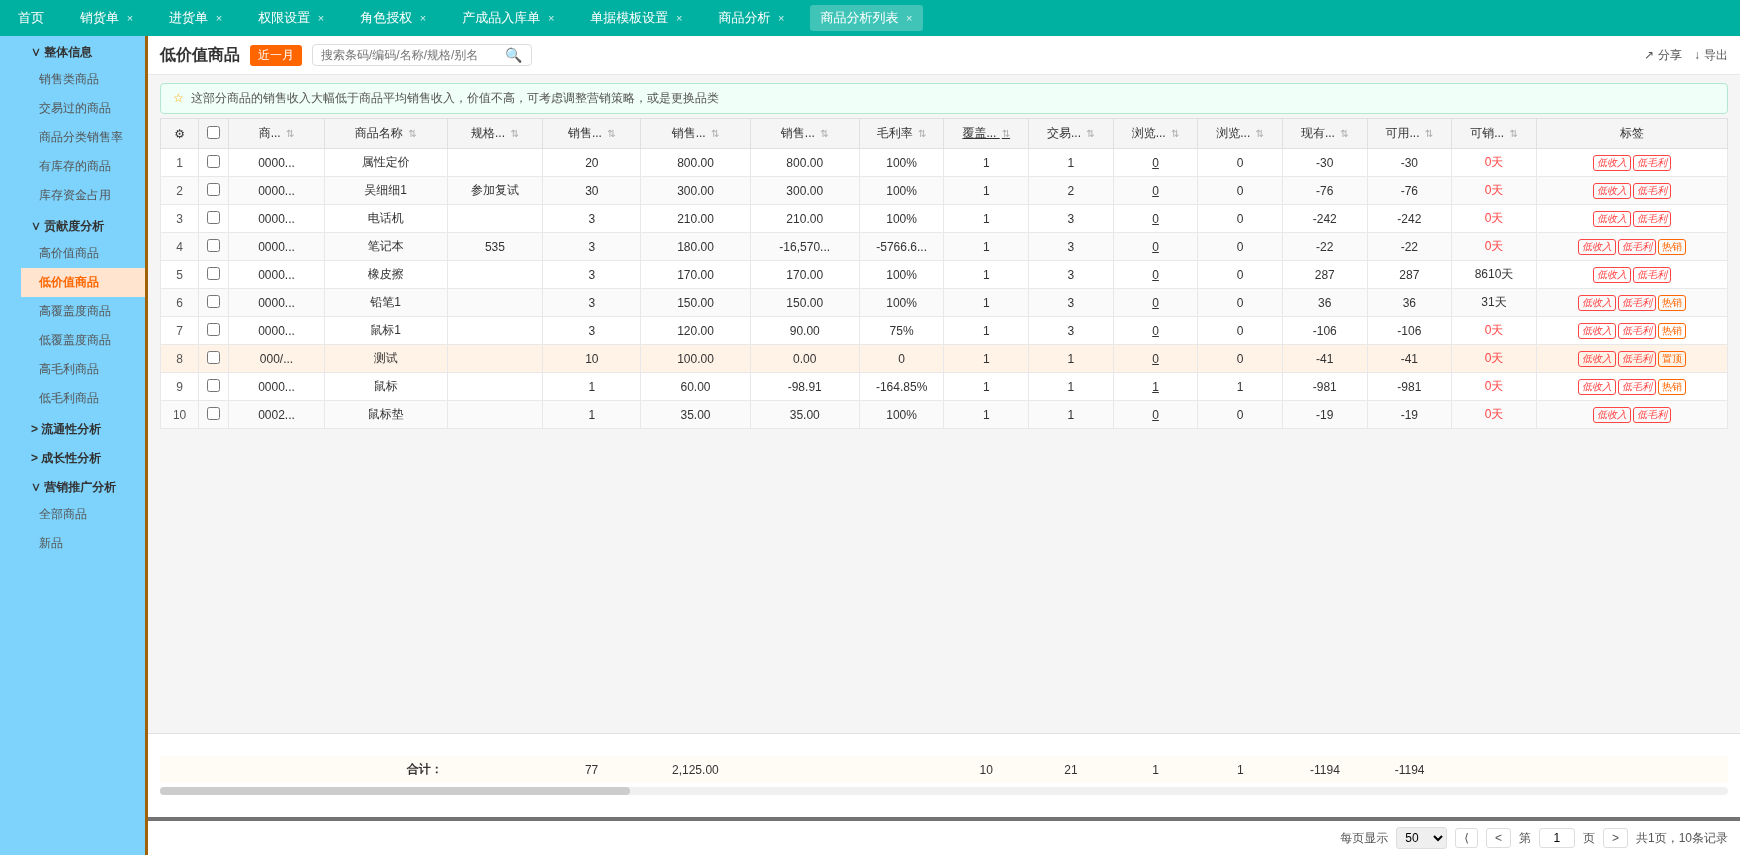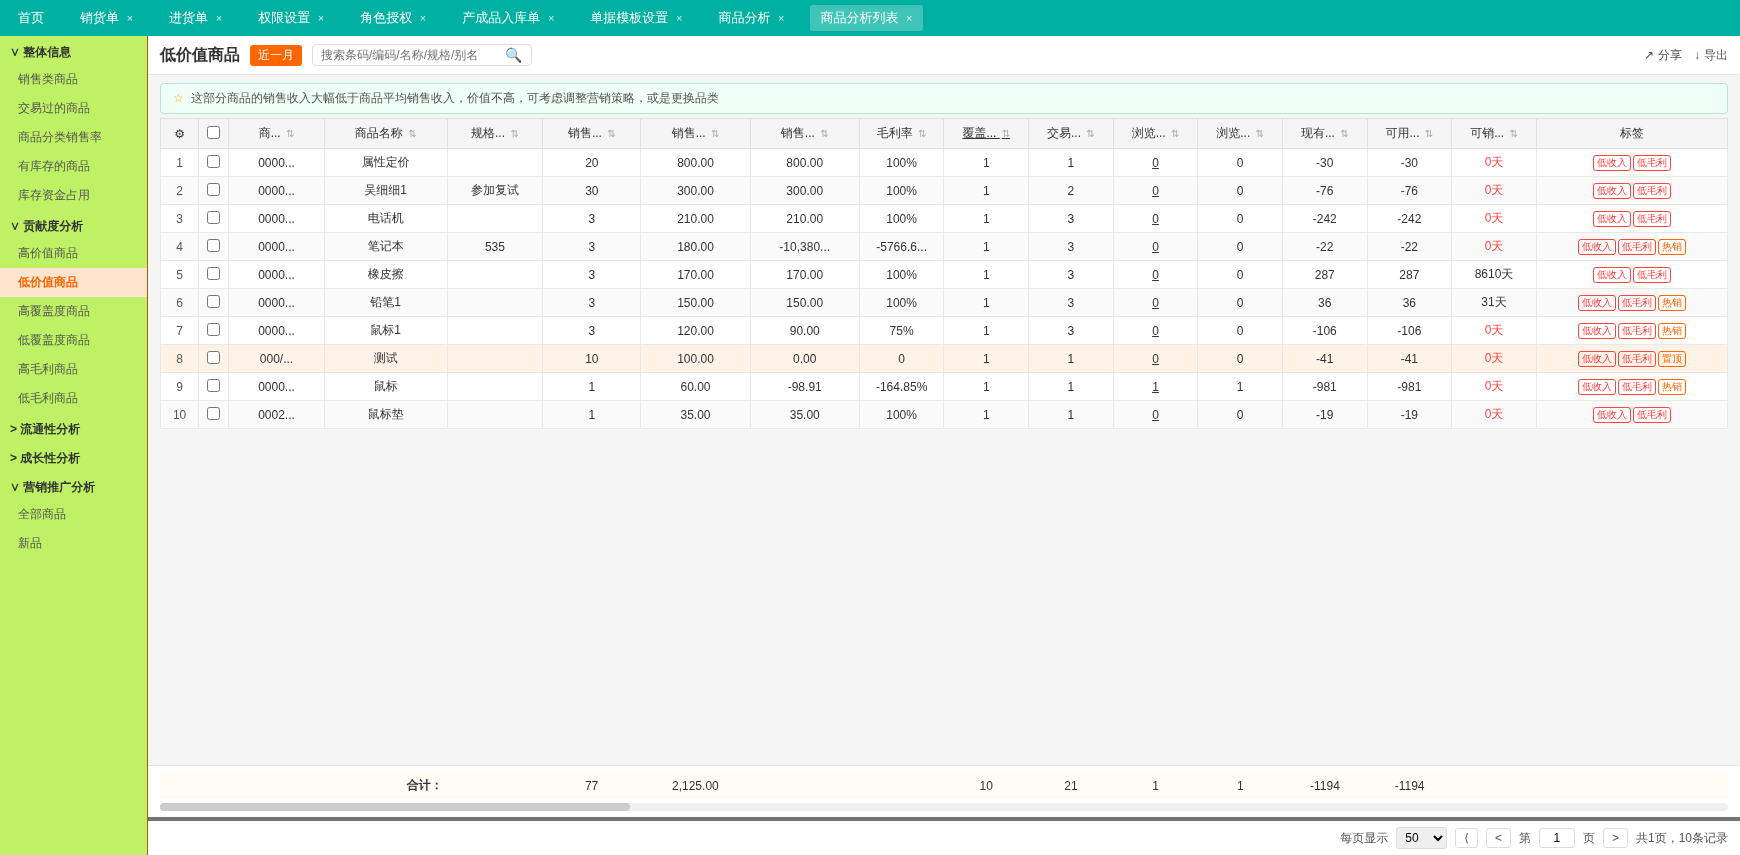--- a/index.html
+++ b/index.html
@@ -27,24 +27,25 @@
 
     
     .main-layout {
       display: flex;
       height: calc(855px - 36px);
     }
 
     
     .sidebar {
       width: 148px;
-      background: #bef264;
-      border-right: 1px solid #a16207;
+      background: #7dd3fc;
+      border-right: 3px solid #a16207;
       overflow-y: auto;
       flex-shrink: 0;
+      padding-left: 21px;
     }
     .sidebar-group-title {
       color: #333;
       font-weight: bold;
       padding: 8px 10px 4px 10px;
       font-size: 12px;
       display: flex;
       align-items: center;
       gap: 4px;
     }
@@ -170,28 +171,28 @@
     tr.highlighted { background: #fff3e8; }
     .link-underline { text-decoration: underline; color: #333; cursor: pointer; }
     .tag-label {
       display: inline-block;
       border: 1px solid currentColor;
       border-radius: 3px;
       padding: 0 3px;
       font-size: 10px;
       margin: 0 1px;
     }
-    .tag-red-label { color: #ff4444; border-color: #ff4444; }
+    .tag-red-label { color: #ff4444; border-color: #ff4444; font-style: italic; }
     .tag-orange-label { color: #ff6600; border-color: #ff6600; }
 
     
     .footer-bar {
       background: #fff;
       border-top: 1px solid #e0e0e0;
-      padding: 6px 12px;
+      padding: 22px 12px;
     }
 
     
     .pagination-bar {
       display: flex;
       align-items: center;
       justify-content: flex-end;
       padding: 6px 12px;
       background: #fff;
       border-top: 4px solid #737373;
@@ -409,21 +410,21 @@
       <td><span class="tag-label tag-red-label">低收入</span><span class="tag-label tag-red-label">低毛利</span></td>
     </tr>
             <tr>
       <td style="color: rgb(85, 85, 85);">4</td>
       <td class="checkbox-cell"><input type="checkbox" style=""></td>
       <td>0000...</td>
       <td>笔记本</td>
       <td>535</td>
       <td>3</td>
       <td>180.00</td>
-      <td>-10,380...</td>
+      <td>-16,570...</td>
       <td>-5766.6...</td>
       <td>1</td>
       <td>3</td>
       <td><span class="link-underline">0</span></td>
       <td>0</td>
       <td>-22</td>
       <td>-22</td>
       <td style="color:#ff4444">0天</td>
       <td><span class="tag-label tag-red-label">低收入</span><span class="tag-label tag-red-label">低毛利</span><span class="tag-label tag-orange-label">热销</span></td>
     </tr>

